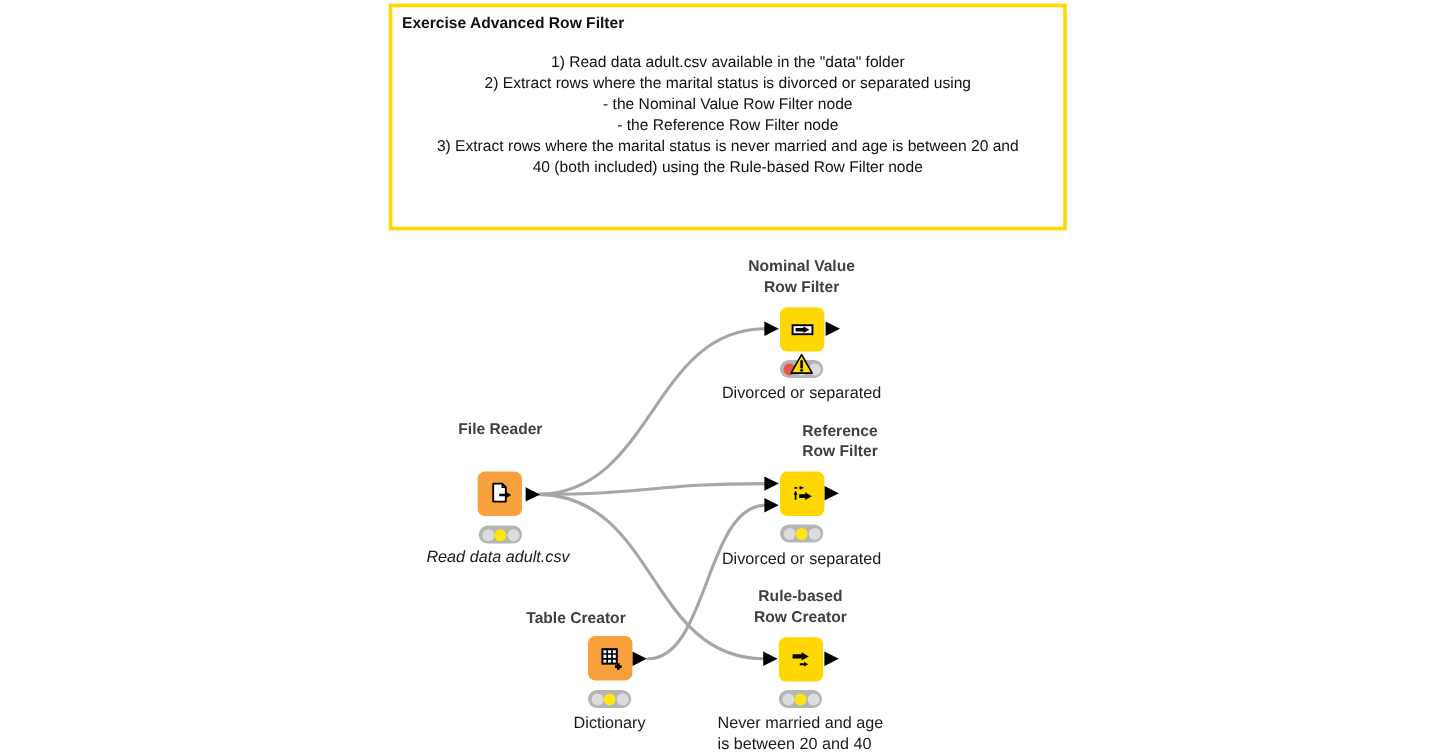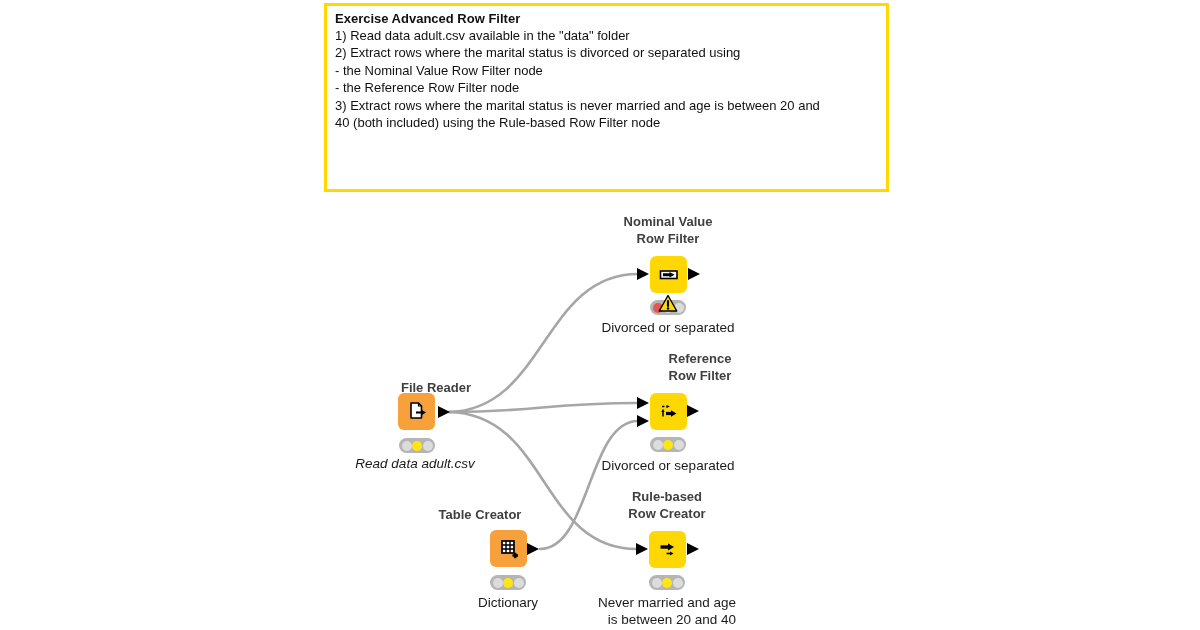--- a/index.html
+++ b/index.html
@@ -8,37 +8,37 @@
     font-family:"Liberation Sans", sans-serif;color:#111;overflow:hidden;
   }
   .canvas{position:absolute;inset:0;border-radius:28px;}
   
   .annotation{
     position:absolute;left:324px;top:3px;width:543px;height:175px;
     border:3px solid #FFD800;background:#ffffff;padding:4px 8px;
     font-size:13px;line-height:17.4px;
   }
   .annotation .ann-title{font-weight:700;font-size:13px;line-height:17px;}
-  .annotation .ann-body{margin-top:0;white-space:pre-line;}
+  .annotation .ann-body{margin-top:16px;white-space:pre-line;text-align:center;}
   
   svg.wires{position:absolute;left:0;top:0;width:1200px;height:630px;}
   
   .node{
     position:absolute;width:37px;height:37px;border-radius:6px;
     display:flex;align-items:center;justify-content:center;
   }
   .node svg{display:block;}
   .node-title{
     position:absolute;transform:translateX(-50%);
     font-weight:700;font-size:13px;line-height:17px;text-align:center;
     white-space:pre-line;color:#404040;
   }
   .node-label{
     position:absolute;transform:translateX(-50%);
-    font-size:13.5px;line-height:17px;text-align:right;
+    font-size:13.5px;line-height:17px;text-align:left;
     white-space:pre-line;color:#1a1a1a;
   }
   
   .tl{
     position:absolute;width:36px;height:15px;border-radius:7.5px;
     background:#b5b5b5;
   }
   .tl .dot{position:absolute;top:2.5px;width:10px;height:10px;border-radius:50%;background:#dcdcdc;}
   .tl .d0{left:2.5px;} .tl .d1{left:13px;} .tl .d2{left:23.5px;}
   .tl .lit-yellow{background:#ffe512;}
@@ -73,21 +73,21 @@
       <path d="M637,268 L649,274 L637,280 Z"></path>
       <path d="M688,268 L700,274 L688,280 Z"></path>
       <path d="M637,397 L649,403 L637,409 Z"></path>
       <path d="M637,415 L649,421 L637,427 Z"></path>
       <path d="M687,405 L699,411 L687,417 Z"></path>
       <path d="M636,543 L648,549 L636,555 Z"></path>
       <path d="M687,543 L699,549 L687,555 Z"></path>
     </g>
   </svg>
 
-  <div class="node-title" style="left:417px;top:379px;margin-left:19px;">File Reader</div>
+  <div class="node-title" style="left:417px;top:349px;">File Reader</div>
   <div class="node" style="left:398px;top:393px;background:#F7A13D;">
     <svg width="24" height="24" viewBox="0 0 24 24">
       <path d="M6 3 H13.5 L16.5 6 V18 H6 Z" fill="#ffffff" stroke="#000" stroke-width="1.6" stroke-linejoin="round"></path>
       <path d="M13.5 3 V6 H16.5" fill="none" stroke="#000" stroke-width="1.2"></path>
       <path d="M11 12.5 H17" stroke="#000" stroke-width="2.1"></path>
       <path d="M16.5 9.8 L21 12.5 L16.5 15.2 Z" fill="#000"></path>
     </svg>
   </div>
   <div class="tl" style="left:399px;top:438px;">
     <span class="dot d0"></span>

